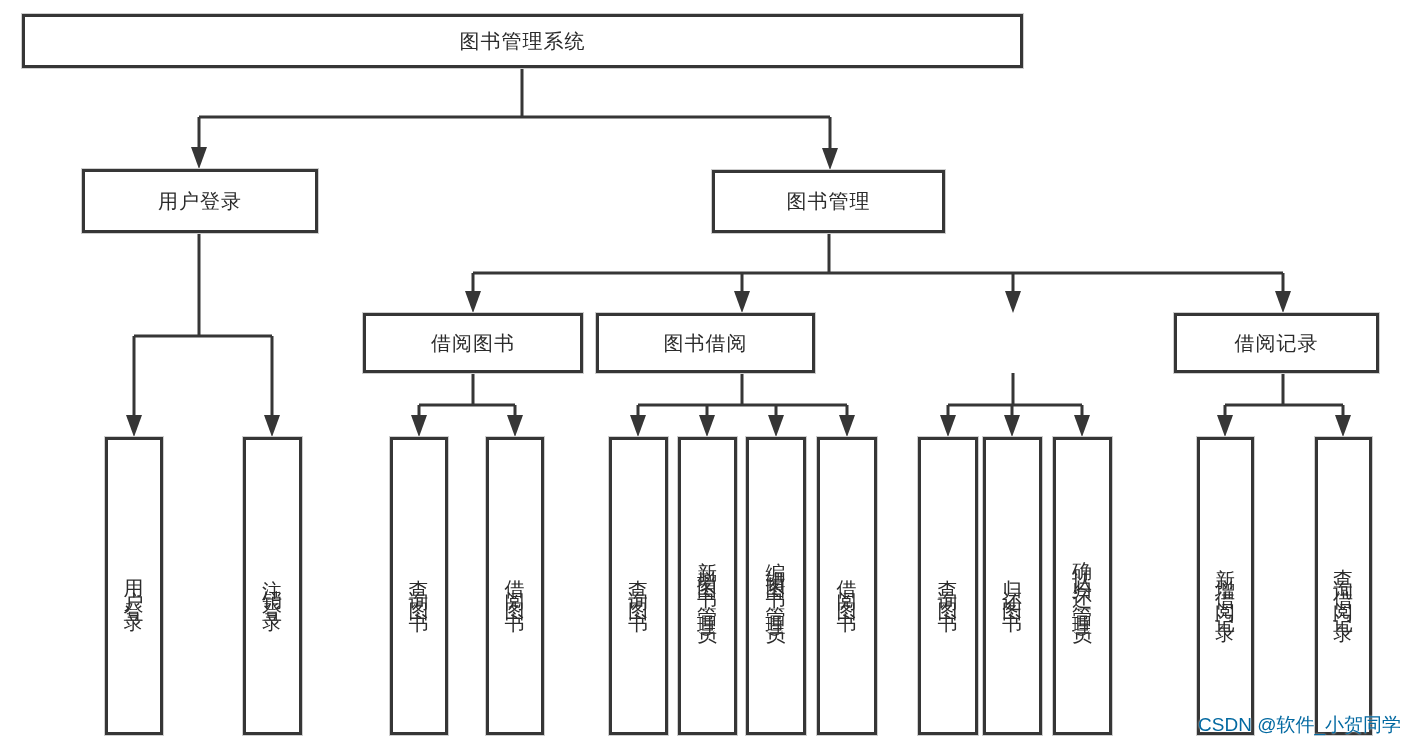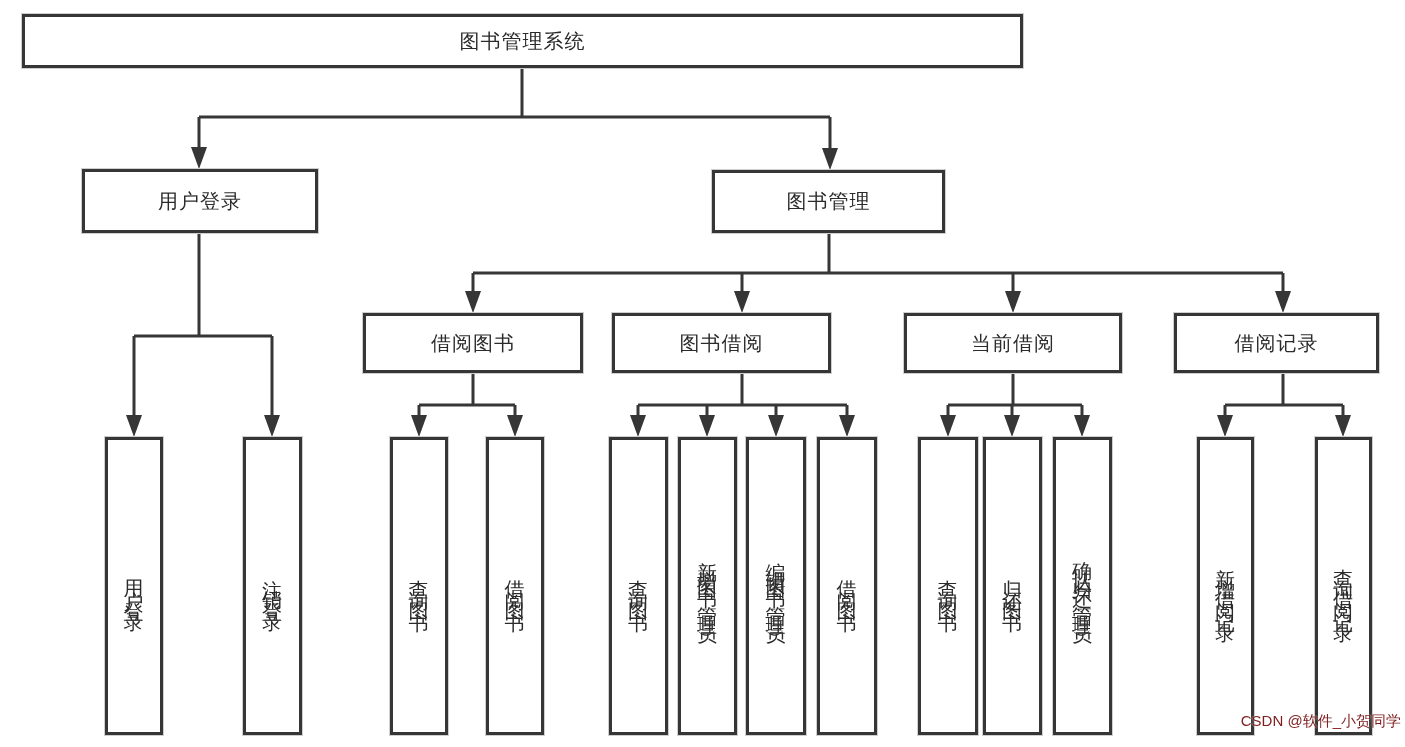--- a/index.html
+++ b/index.html
@@ -35,23 +35,23 @@
     font-size: 20px;
     color: #2b2b2b;
     letter-spacing: 11px;
     white-space: nowrap;
     line-height: 1;
   }
   .vlabel.tight { letter-spacing: 9px; }
   #watermark {
     position: absolute;
     right: 4px;
-    bottom: 16px;
-    font-size: 15px;
-    color: #7f1d1d;
+    bottom: 9px;
+    font-size: 19px;
+    color: #0369a1;
     z-index: 2;
     text-shadow: 0 0 2px #ffffff;
     white-space: nowrap;
   }
 </style>
 </head>
 <body>
 
 <div id="stage">
 
@@ -102,25 +102,22 @@
   <div class="node" style="left:82px; top:169px; width:236px; height:64px;">
     <span class="hlabel">用户登录</span>
   </div>
   <div class="node" style="left:712px; top:170px; width:233px; height:63px;align-items:center;">
     <span class="hlabel">图书管理</span>
   </div>
 
   <div class="node" style="left:363px; top:313px; width:220px; height:60px;">
     <span class="hlabel">借阅图书</span>
   </div>
-  <div class="node" style="left:612px; top:313px; width:219px; height:60px;">
+  <div class="node" style="left:596px; top:313px; width:219px; height:60px;">
     <span class="hlabel">图书借阅</span>
-  </div>
-  <div class="node" style="left:904px; top:313px; width:218px; height:60px;">
-    <span class="hlabel">当前借阅</span>
   </div>
   <div class="node" style="left:1174px; top:313px; width:205px; height:60px;">
     <span class="hlabel">借阅记录</span>
   </div>
 
   <div class="node" style="left:105px; top:437px; width:58px; height:298px;">
     <span class="vlabel">用户登录</span>
   </div>
   <div class="node" style="left:243px; top:437px; width:59px; height:298px;">
     <span class="vlabel">注销登录</span>

